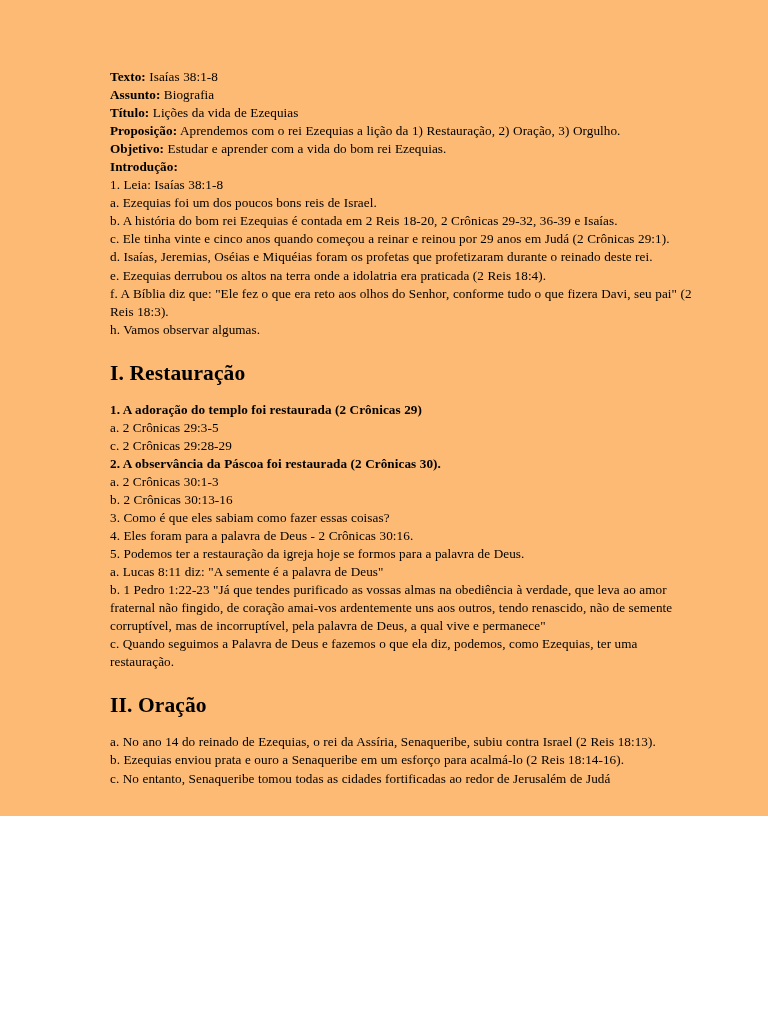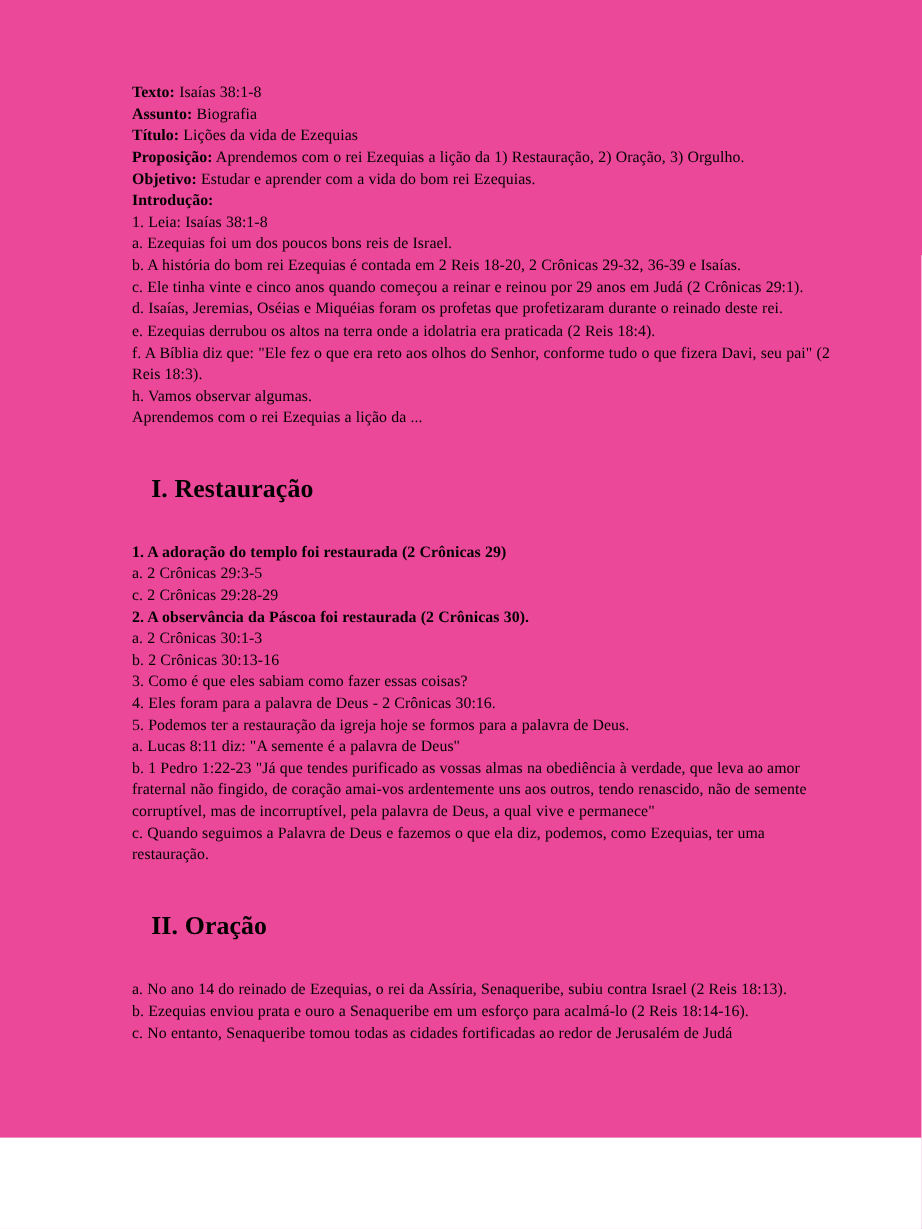--- a/index.html
+++ b/index.html
@@ -12,44 +12,44 @@
     width: 768px;
     height: 1024px;
     overflow: hidden;
     font-family: "Liberation Serif", "DejaVu Serif", serif;
     color: #000000;
     -webkit-font-smoothing: none;
   }
   .page {
     position: relative;
     width: 768px;
-    height: 948px;
+    height: 816px;
     box-sizing: border-box;
     padding: 68px 78px 0 110px;
-    background: #ec4899;
+    background: #fdba74;
   }
   .doc-body {
     width: 582px;
   }
   .line {
     font-size: 13.2px;
     line-height: 18.05px;
     text-align: left;
     margin: 0;
     word-spacing: 0.1px;
     letter-spacing: 0.005em;
   }
   .lbl {
     font-weight: bold;
   }
   .section-heading {
     font-size: 21.5px;
     line-height: 26px;
     font-weight: bold;
-    margin: 16px;
+    margin: 0;
     padding: 0;
     letter-spacing: 0.005em;
   }
   .gap-before-heading {
     height: 21px;
   }
   .gap-after-heading {
     height: 15px;
   }
   .bold-point {
@@ -73,21 +73,20 @@
 
     <div>
       <p class="line">1. Leia: Isaías 38:1-8</p>
       <p class="line">a. Ezequias foi um dos poucos bons reis de Israel.</p>
       <p class="line">b. A história do bom rei Ezequias é contada em 2 Reis 18-20, 2 Crônicas 29-32, 36-39 e Isaías.</p>
       <p class="line">c. Ele tinha vinte e cinco anos quando começou a reinar e reinou por 29 anos em Judá (2 Crônicas 29:1).</p>
       <p class="line">d. Isaías, Jeremias, Oséias e Miquéias foram os profetas que profetizaram durante o reinado deste rei.</p>
       <p class="line">e. Ezequias derrubou os altos na terra onde a idolatria era praticada (2 Reis 18:4).</p>
       <p class="line">f. A Bíblia diz que: "Ele fez o que era reto aos olhos do Senhor, conforme tudo o que fizera Davi, seu pai" (2 Reis 18:3).</p>
       <p class="line">h. Vamos observar algumas.</p>
-      <p class="line">Aprendemos com o rei Ezequias a lição da ...</p>
     </div>
 
     <div class="gap-before-heading"></div>
     <h2 class="section-heading">I. Restauração</h2>
     <div class="gap-after-heading"></div>
 
     <div>
       <p class="line bold-point">1. A adoração do templo foi restaurada (2 Crônicas 29)</p>
       <p class="line">a. 2 Crônicas 29:3-5</p>
       <p class="line">c. 2 Crônicas 29:28-29</p>

